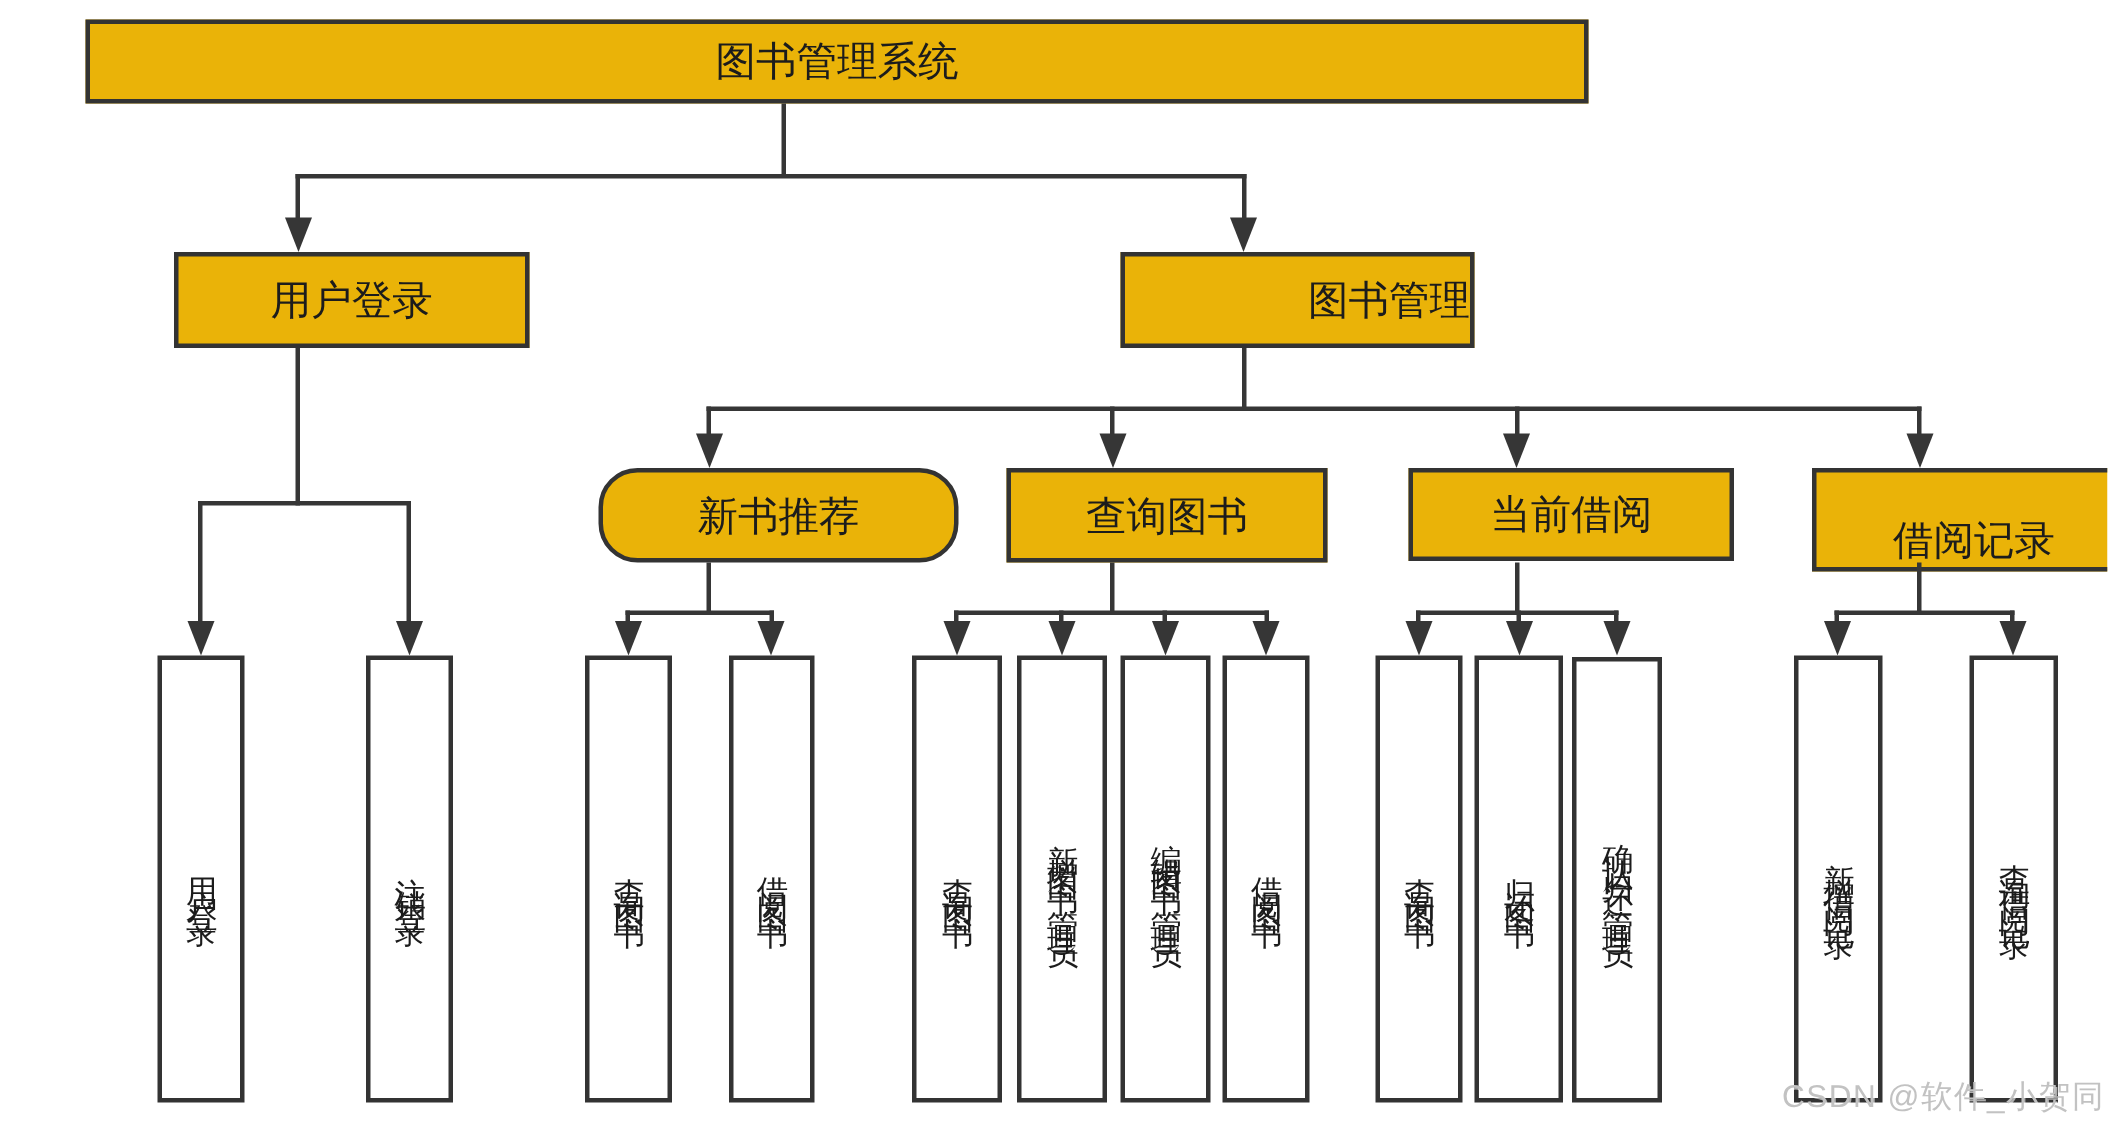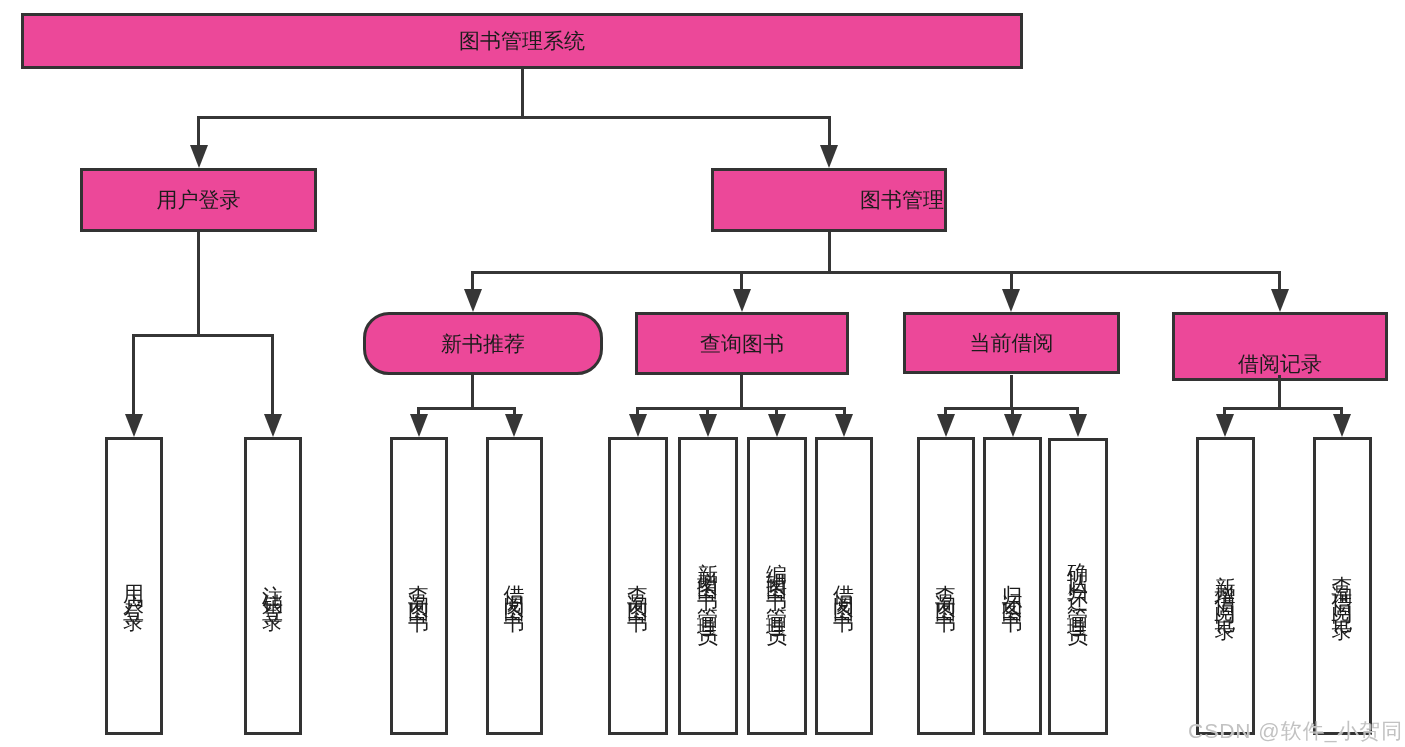--- a/index.html
+++ b/index.html
@@ -9,25 +9,26 @@
     --wm:#c2c2c2;
     --bg:#ffffff;
   }
   html,body{margin:0;padding:0;background:var(--bg);}
   body{font-family:"Liberation Sans","DejaVu Sans",sans-serif;}
   #canvas{position:relative;width:1405px;height:747px;background:var(--bg);overflow:hidden;}
 
   .node{
     position:absolute;
     border:3px solid var(--border);
-    background:#ec4899;
+    background:#eab308;
     display:flex;align-items:center;justify-content:center;
     color:var(--text);
-    font-size:21px;
+    font-size:27px;
     box-sizing:border-box;
+    margin-left:36px;
   }
   .leaf{
     position:absolute;
     border:3px solid var(--border);
     background:#fff;
     display:flex;align-items:center;justify-content:center;
     box-sizing:border-box;
   }
   .vtext{
     writing-mode:vertical-rl;

